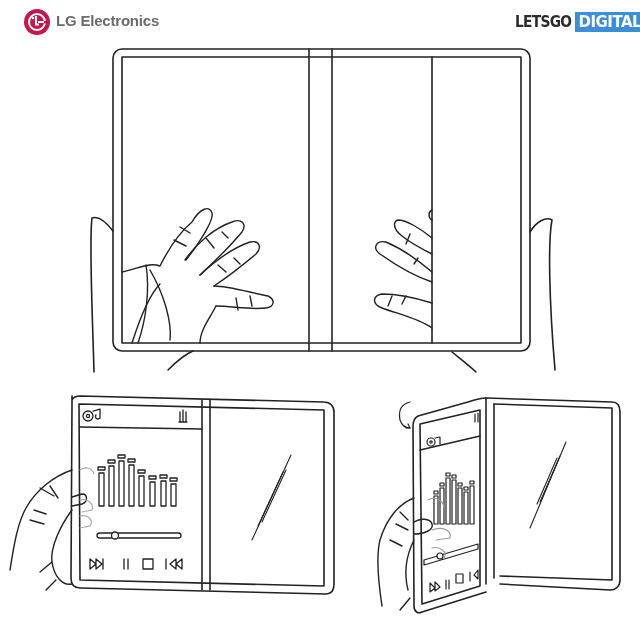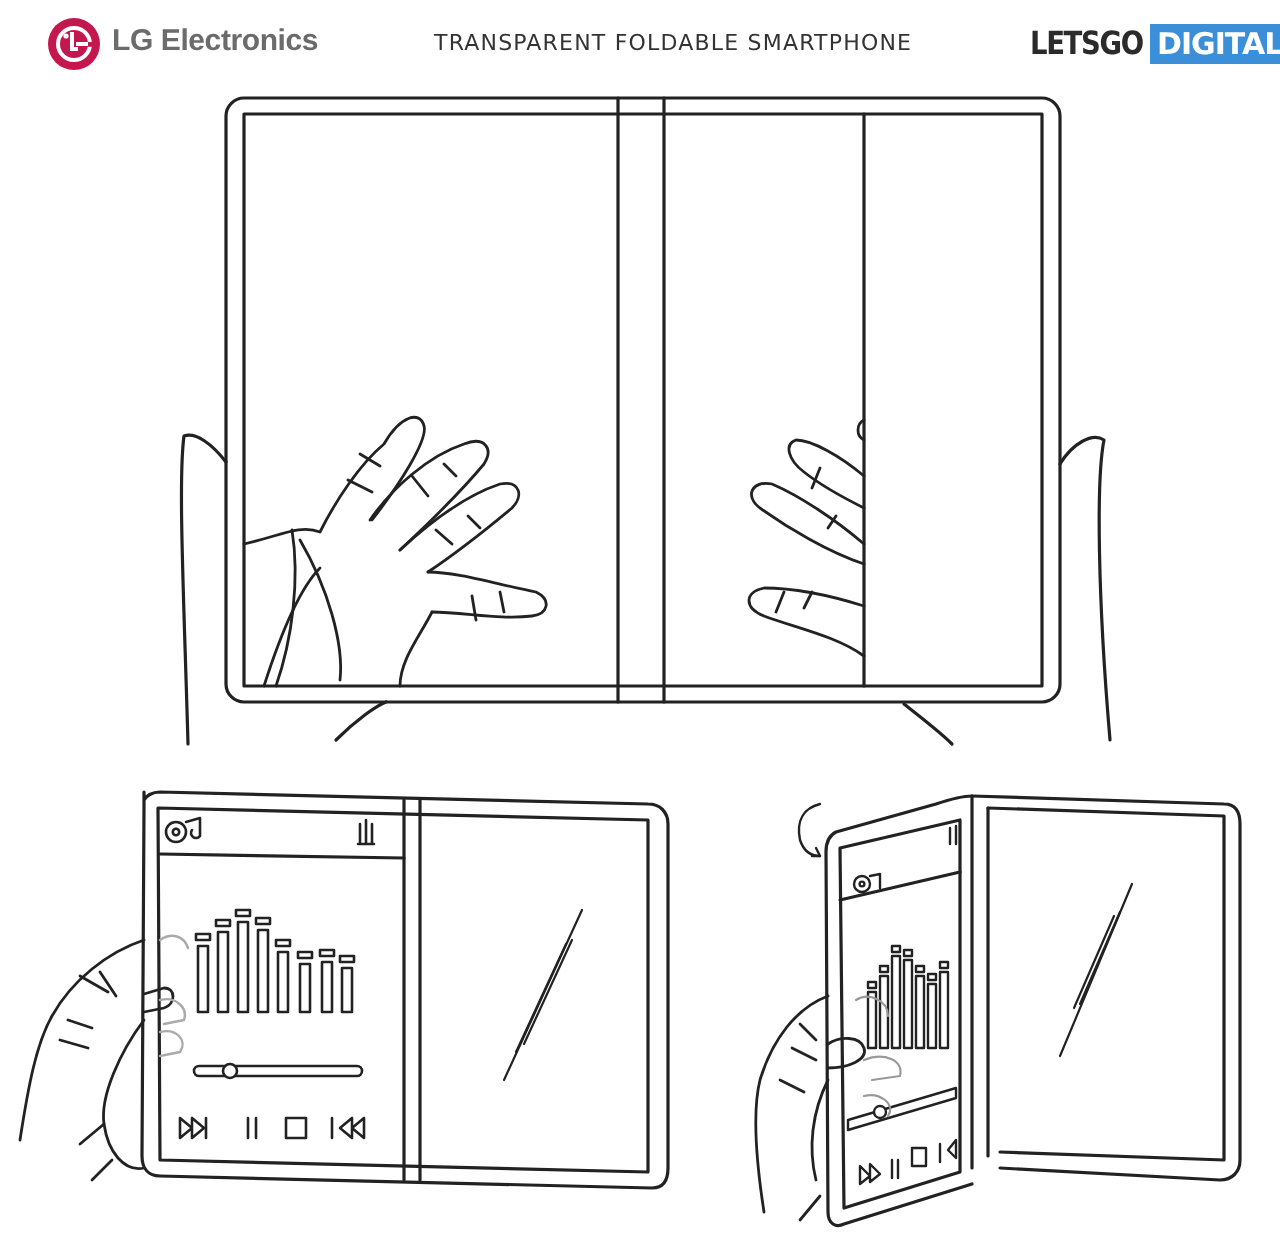--- a/index.html
+++ b/index.html
@@ -20,21 +20,20 @@
   <svg class="lg-logo" viewBox="0 0 26 26">
     <circle cx="13" cy="13" r="13" fill="#c4174e"></circle>
     <circle cx="13" cy="13" r="8" fill="none" stroke="#fff" stroke-width="2"></circle>
     <rect x="14" y="12" width="8" height="2.4" fill="#c4174e"></rect>
     <rect x="14" y="12" width="6" height="2" fill="#fff"></rect>
     <rect x="11" y="7" width="2" height="9" fill="#fff"></rect>
     <rect x="11" y="14.5" width="4" height="2" fill="#fff"></rect>
     <circle cx="9" cy="9" r="1.3" fill="#fff"></circle>
   </svg>
   <span class="lg-name">LG Electronics</span>
-  <span class="title">TRANSPARENT FOLDABLE SMARTPHONE</span>
   <div class="brand">
     <span class="brand-a">LETSGO</span>
     <span class="brand-b">DIGITAL</span>
   </div>
 </div>
 
 <svg class="art" width="640" height="630" viewBox="0 0 640 630">
   <g fill="none" stroke="#222" stroke-width="1.6" stroke-linecap="round" stroke-linejoin="round">
 
     <g>

